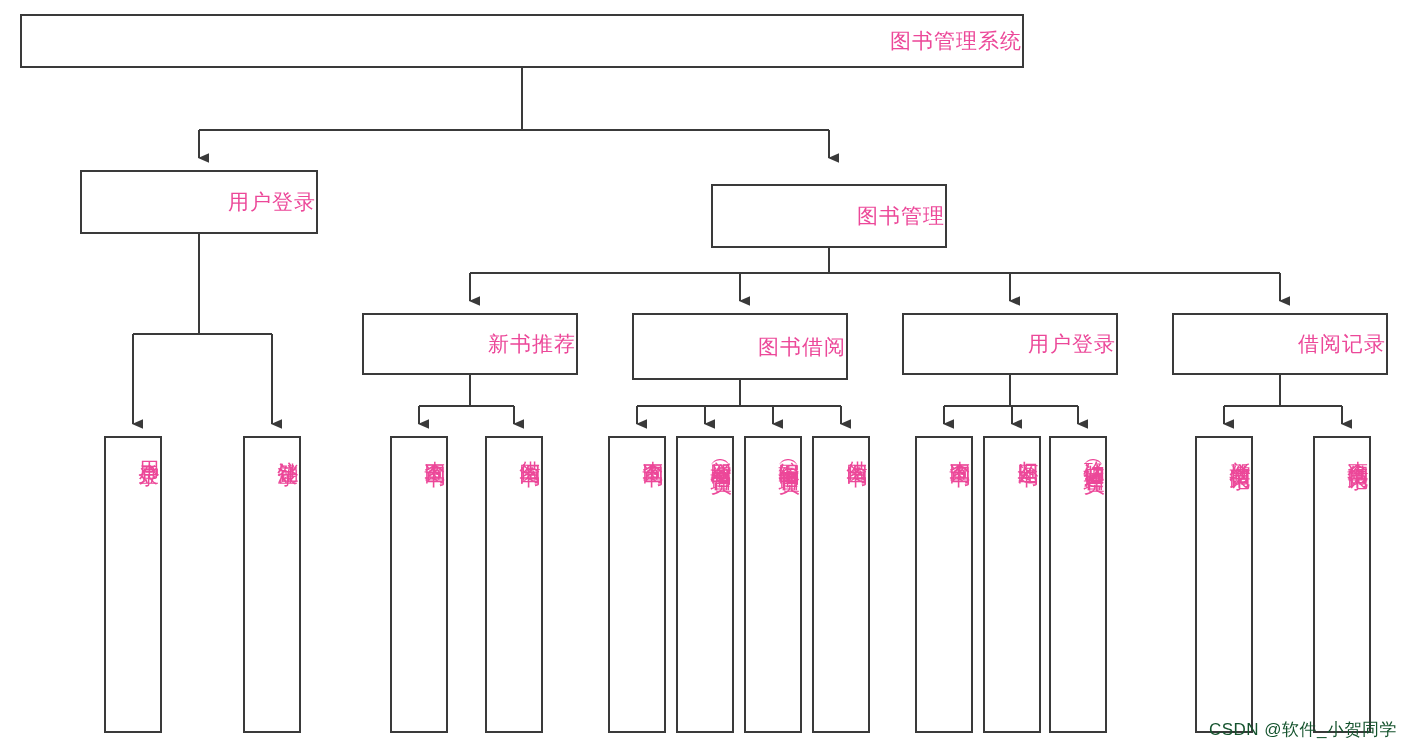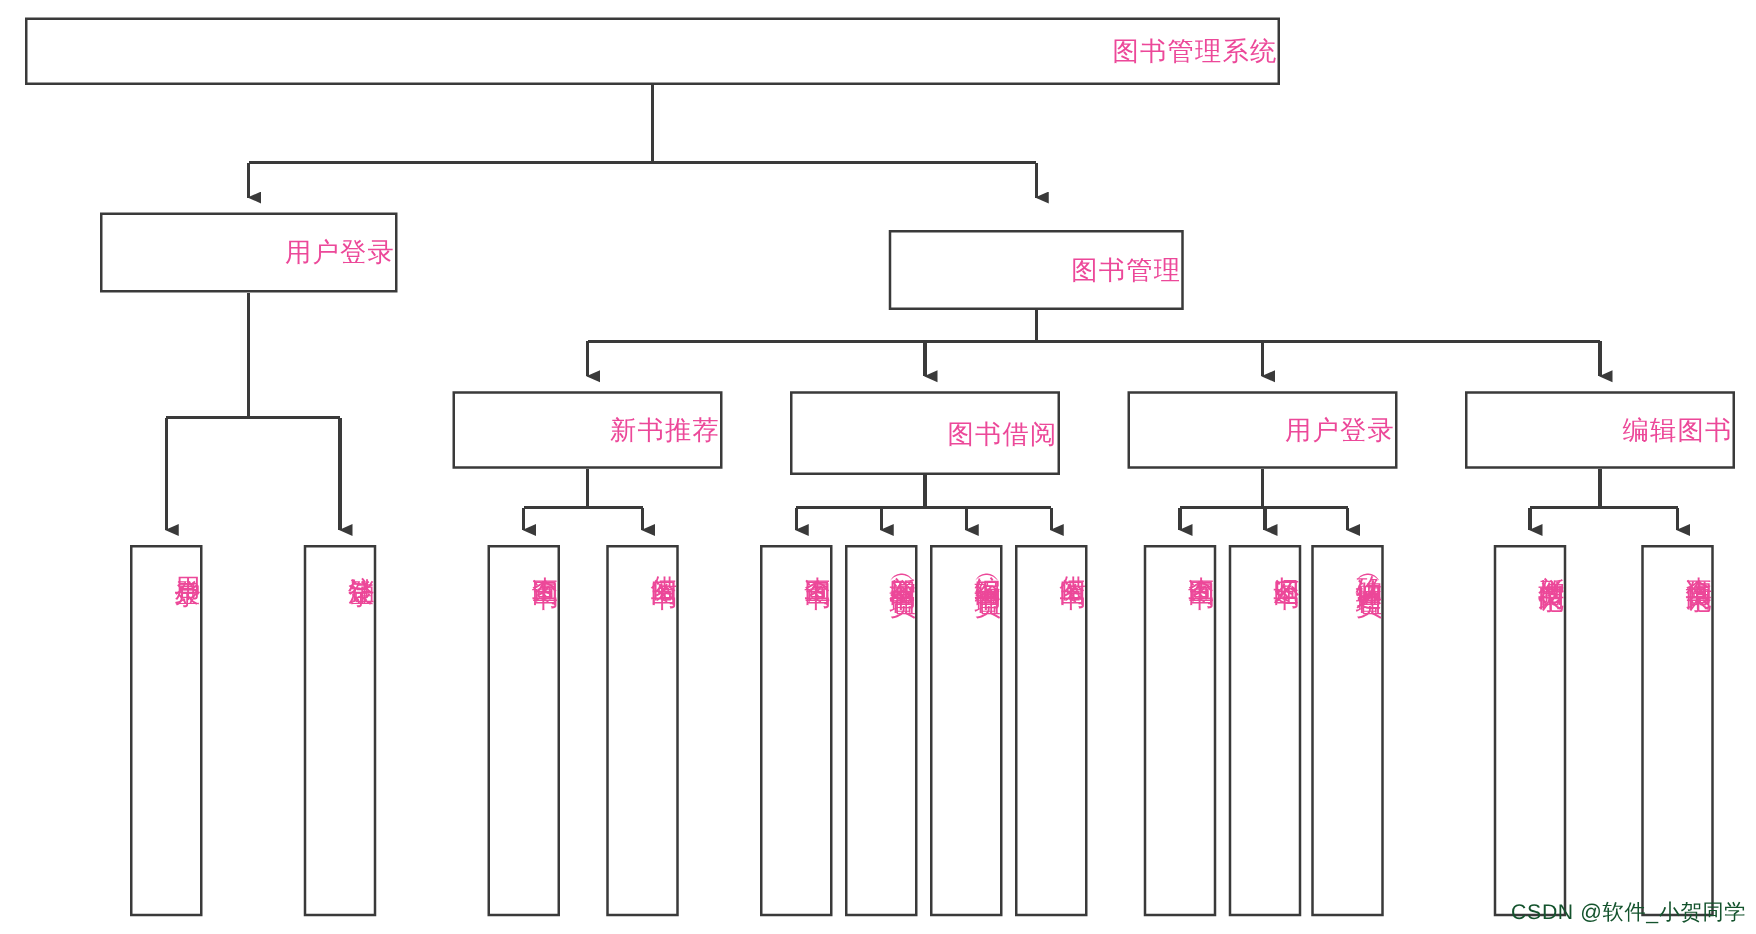--- a/index.html
+++ b/index.html
@@ -108,21 +108,21 @@
   <div class="node h" style="left:362px;top:313px;width:216px;height:62px;">
     <span>新书推荐</span>
   </div>
   <div class="node h" style="left:632px;top:313px;width:216px;height:67px;">
     <span>图书借阅</span>
   </div>
   <div class="node h" style="left:902px;top:313px;width:216px;height:62px;">
     <span>用户登录</span>
   </div>
   <div class="node h" style="left:1172px;top:313px;width:216px;height:62px;">
-    <span>编辑图书</span>
+    <span>借阅记录</span>
   </div>
 
   <div class="node v" style="left:104px;top:436px;width:58px;height:297px;">
     <span class="vtext">用户登录</span>
   </div>
   <div class="node v" style="left:243px;top:436px;width:58px;height:297px;">
     <span class="vtext">注销登录</span>
   </div>
 
   <div class="node v" style="left:390px;top:436px;width:58px;height:297px;">

